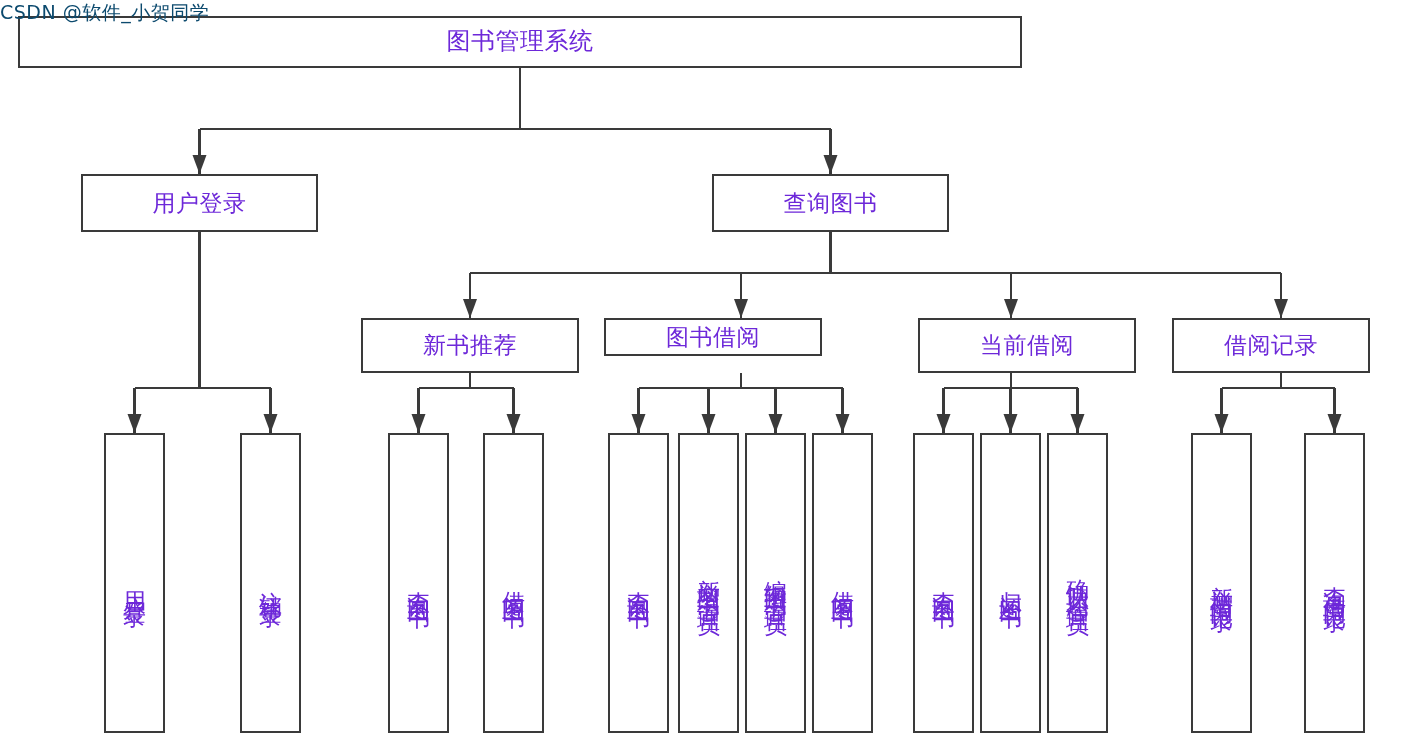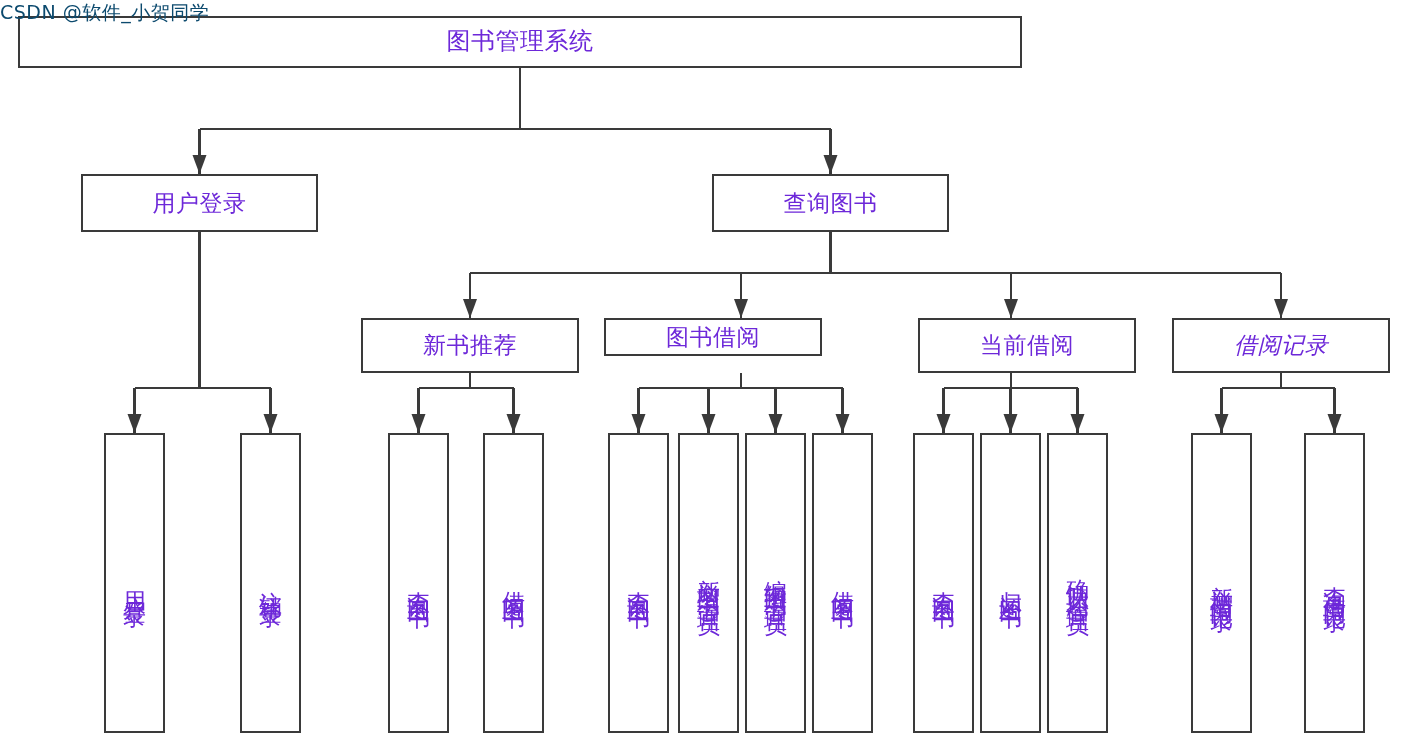--- a/index.html
+++ b/index.html
@@ -141,21 +141,21 @@
       </div>
       <div class="node horiz" style="left: 361px; top: 318px; width: 218px; height: 55px;">
         <span class="lbl">新书推荐</span>
       </div>
       <div class="node horiz" style="left: 604px; top: 318px; width: 218px; height: 38px;">
         <span class="lbl">图书借阅</span>
       </div>
       <div class="node horiz" style="left: 902px; top: 318px; width: 218px; height: 55px; margin-left: 16px;">
         <span class="lbl">当前借阅</span>
       </div>
-      <div class="node horiz" style="left: 1172px; top: 318px; width: 218px; height: 55px; font-style: italic;">
+      <div class="node horiz" style="left: 1172px; top: 318px; width: 198px; height: 55px;">
         <span class="lbl">借阅记录</span>
       </div>
       <div class="node vert" style="left: 104px; top: 433px; width: 61px; height: 300px;">
         <span class="lbl">用户登录</span>
       </div>
       <div class="node vert" style="left: 240px; top: 433px; width: 61px; height: 300px;">
         <span class="lbl">注销登录</span>
       </div>
       <div class="node vert" style="left: 388px; top: 433px; width: 61px; height: 300px;">
         <span class="lbl">查询图书</span>

